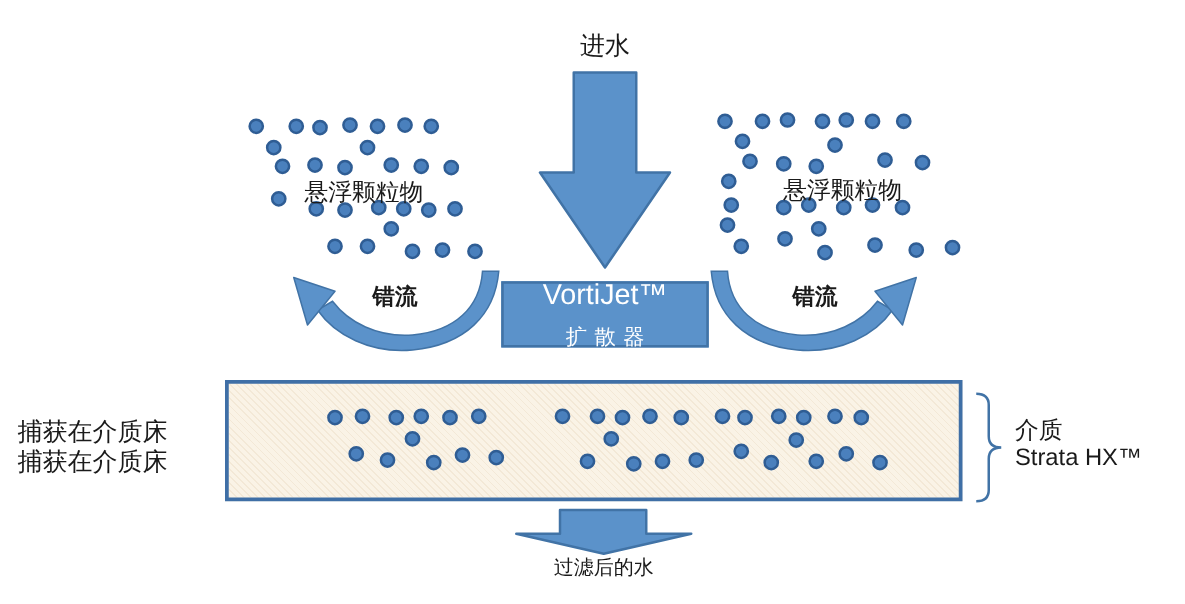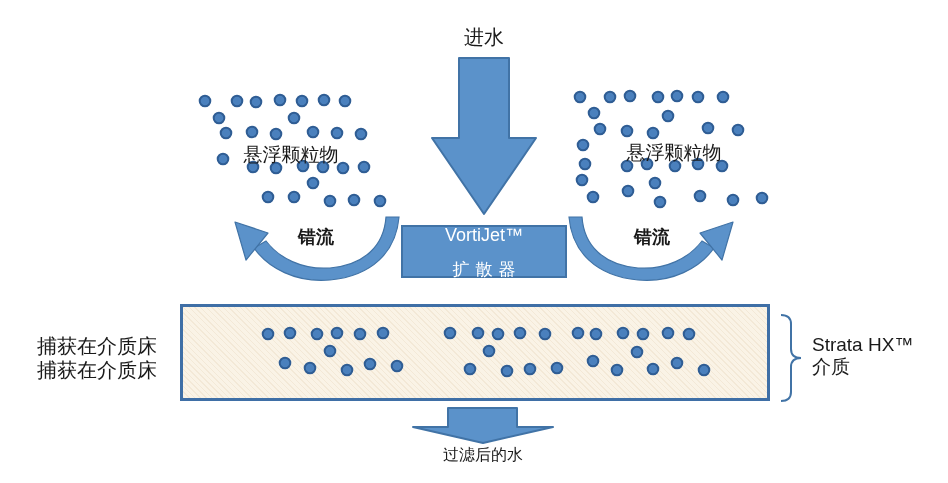--- a/index.html
+++ b/index.html
@@ -24,29 +24,29 @@
   .lbl-susp-left{left:231px;top:144px;width:120px;text-align:center;font-size:19px;}
   .lbl-susp-right{left:614px;top:142px;width:120px;text-align:center;font-size:19px;}
   .lbl-cross-left{left:279px;top:227px;width:74px;text-align:center;font-size:18px;font-weight:bold;}
   .lbl-cross-right{left:615px;top:227px;width:74px;text-align:center;font-size:18px;font-weight:bold;}
   .diffuser-box{
     position:absolute;left:401px;top:225px;width:166px;height:53px;
     background:var(--accent);border:2px solid var(--accent-dark);
     box-sizing:border-box;color:#ffffff;text-align:center;
     display:flex;flex-direction:column;justify-content:center;
   }
-  .diffuser-line1{font-size:18px;line-height:20px;}
+  .diffuser-line1{font-size:23px;line-height:20px;}
   .diffuser-line2{font-size:17px;line-height:19px;letter-spacing:6px;text-indent:6px;margin-top:15px;}
   .media-bed{
     position:absolute;left:180px;top:304px;width:590px;height:97px;
     box-sizing:border-box;background:var(--bed-fill);
     background-image:repeating-linear-gradient(45deg,rgba(225,205,175,0.28) 0 1px,transparent 1px 4px);
     border:3px solid var(--bed-border);
   }
-  .lbl-captured{left:14px;top:334px;width:166px;text-align:center;font-size:20px;line-height:24px;white-space:normal;}
+  .lbl-captured{left:14px;top:334px;width:166px;text-align:left;font-size:20px;line-height:24px;white-space:normal;}
   .lbl-media{left:812px;top:334px;width:130px;text-align:left;font-size:19px;line-height:22px;white-space:normal;}
   .lbl-outlet{left:423px;top:446px;width:120px;text-align:center;font-size:16px;}
 </style>
 </head>
 <body>
 
 <div class="stage">
 
   <svg class="layer" viewBox="0 0 948 483">
 
@@ -175,18 +175,18 @@
     <div class="diffuser-line1">VortiJet™</div>
     <div class="diffuser-line2">扩散器</div>
   </div>
 
   <div class="lbl lbl-captured">
       <div>捕获在介质床</div>
       <div>捕获在介质床</div>
     </div>
 
   <div class="lbl lbl-media">
+    <div>介质</div>
     <div>Strata HX™</div>
-    <div>介质</div>
   </div>
 
   <div class="lbl lbl-outlet">过滤后的水</div>
 </div>
 
 </body></html>

